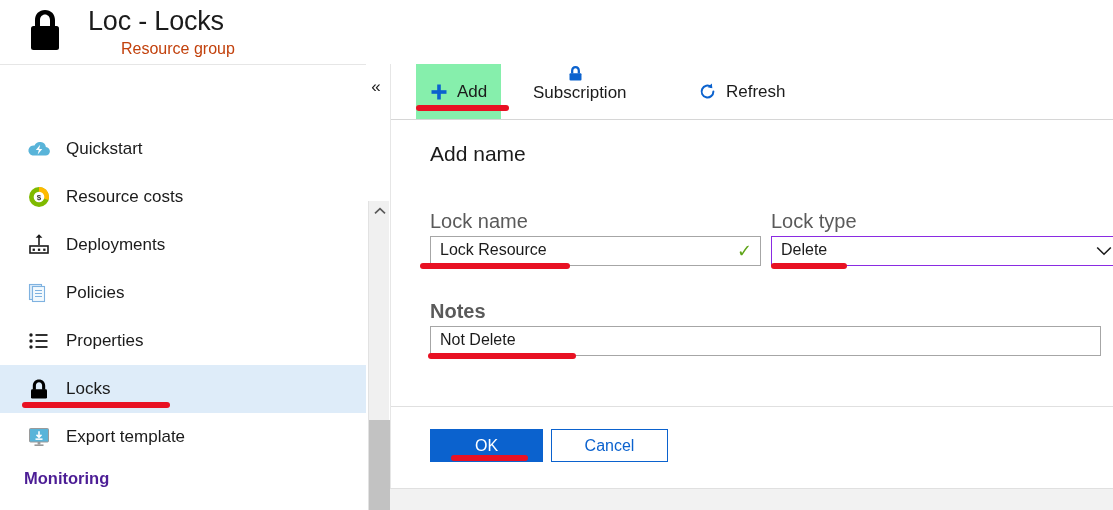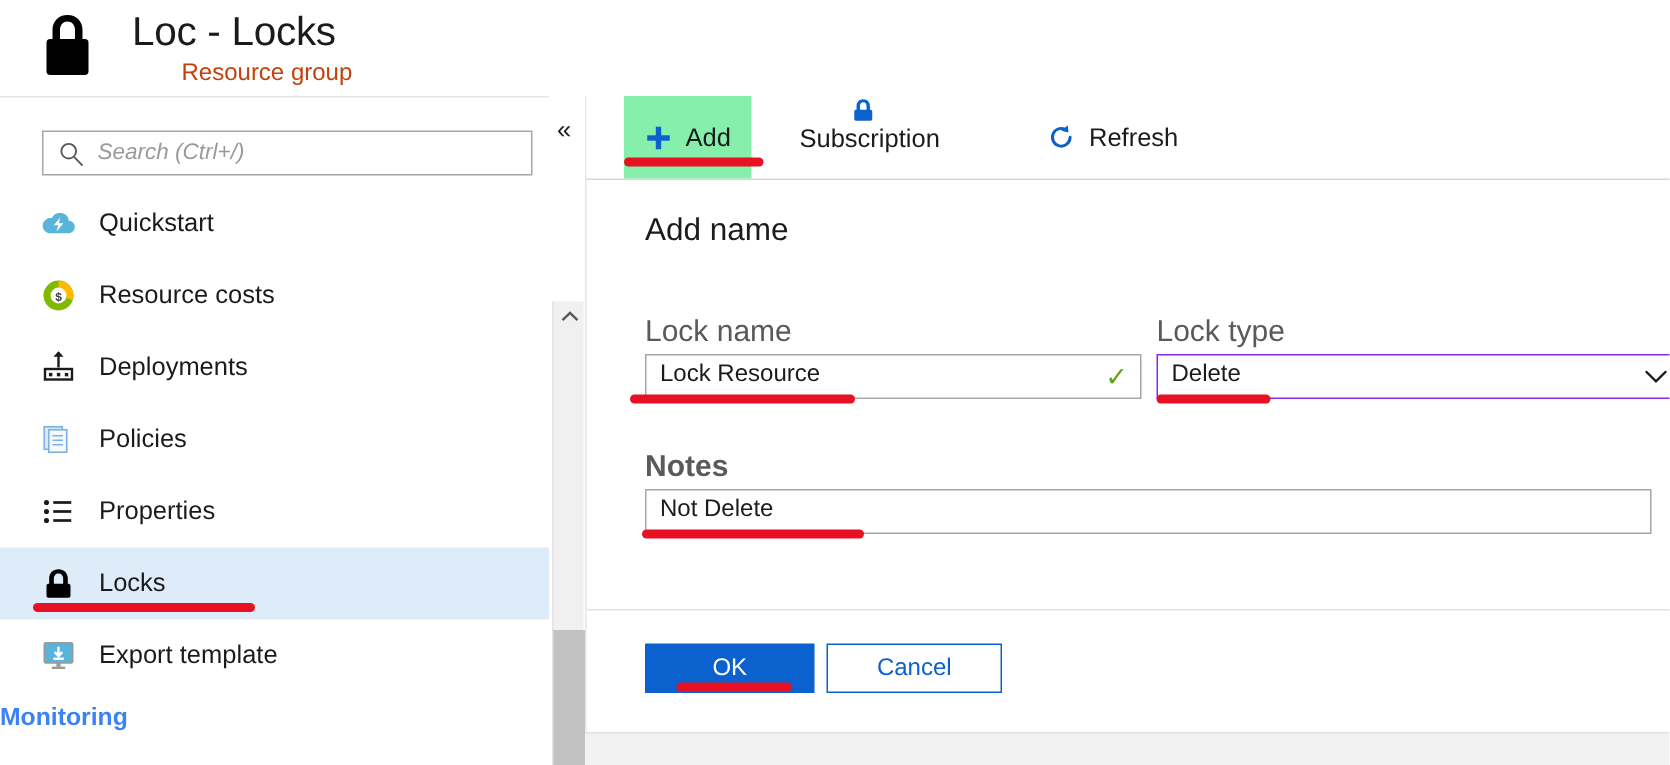--- a/index.html
+++ b/index.html
@@ -22,21 +22,21 @@
   .search-wrap { position: absolute; left: 28px; top: 22px; width: 327px; height: 30px; border: 1px solid #a6a6a6; background: #fff; }
   .search-icon { position: absolute; left: 10px; top: 6px; width: 17px; height: 17px; }
   .search-ph { position: absolute; left: 36px; top: 5px; font-size: 15px; font-style: italic; color: #9a9a9a; white-space: nowrap; }
   .collapse-btn { position: absolute; left: 365px; top: 76px; width: 22px; height: 22px; color: #1b1b1b; font-size: 17px; line-height: 22px; text-align: center; }
 
   .nav { position: absolute; left: 0; top: 60px; width: 366px; }
   .nav-item { position: relative; height: 48px; display: flex; align-items: center; padding-left: 26px; }
   .nav-item.selected { background: #deecf9; }
   .nav-ico { width: 26px; height: 26px; margin-right: 14px; flex: 0 0 26px; position: relative; }
   .nav-label { font-size: 17px; color: #1b1b1b; white-space: nowrap; }
-  .nav-section { height: 34px; display: flex; align-items: center; font-size: 16.5px; font-weight: bold; color: #3b82f6; }
+  .nav-section { height: 34px; display: flex; align-items: center; font-size: 16.5px; font-weight: bold; color: #4c1d95; margin-left: 24px; }
 
   
   .ann { position: absolute; background: #e81123; border-radius: 3px; height: 6px; }
 
   
   .vsb { position: absolute; left: 368px; top: 136px; width: 21px; height: 374px; background: #f0f0f0; border-left: 1px solid #e2e2e2; }
   .vsb-up { position: absolute; left: 0; top: 0; width: 21px; height: 20px; display: flex; align-items: center; justify-content: center; color: #5a5a5a; font-size: 11px; }
   .vsb-thumb { position: absolute; left: 0; top: 219px; width: 21px; height: 155px; background: #c2c2c2; }
 
   
@@ -76,29 +76,20 @@
         <path d="M18 2c-6 0-10 4.2-10 10v7h5v-7c0-3.3 2.2-5.6 5-5.6s5 2.3 5 5.6v7h5v-7c0-5.8-4-10-10-10z" fill="#000"></path>
         <rect x="4" y="18" width="28" height="24" rx="2.5" fill="#000"></rect>
       </svg>
     </span>
     <div class="hdr-title">Loc - Locks</div>
     <div class="hdr-sub">Resource group</div>
   </div>
 
   <div class="sidebar">
 
-    <div class="search-wrap">
-      <span class="search-icon">
-        <svg width="17" height="17" viewBox="0 0 17 17">
-          <circle cx="6.8" cy="6.8" r="4.9" fill="none" stroke="#5a5a5a" stroke-width="1.3"></circle>
-          <line x1="10.4" y1="10.6" x2="16" y2="16.4" stroke="#5a5a5a" stroke-width="1.3"></line>
-        </svg>
-      </span>
-      <span class="search-ph">Search (Ctrl+/)</span>
-    </div>
 
     <div class="nav">
 
       <div class="nav-item">
         <span class="nav-ico">
           <svg width="26" height="26" viewBox="0 0 26 26">
             <path d="M6.5 19.5h13a4.2 4.2 0 0 0 .4-8.4 6 6 0 0 0-11.4-1.6A4.6 4.6 0 0 0 6.5 19.5z" fill="#59b4d9"></path>
             <path d="M14.2 8.8l-4.4 5.3h3l-1.1 4.3 4.6-5.5h-3.1z" fill="#fff"></path>
           </svg>
         </span>

